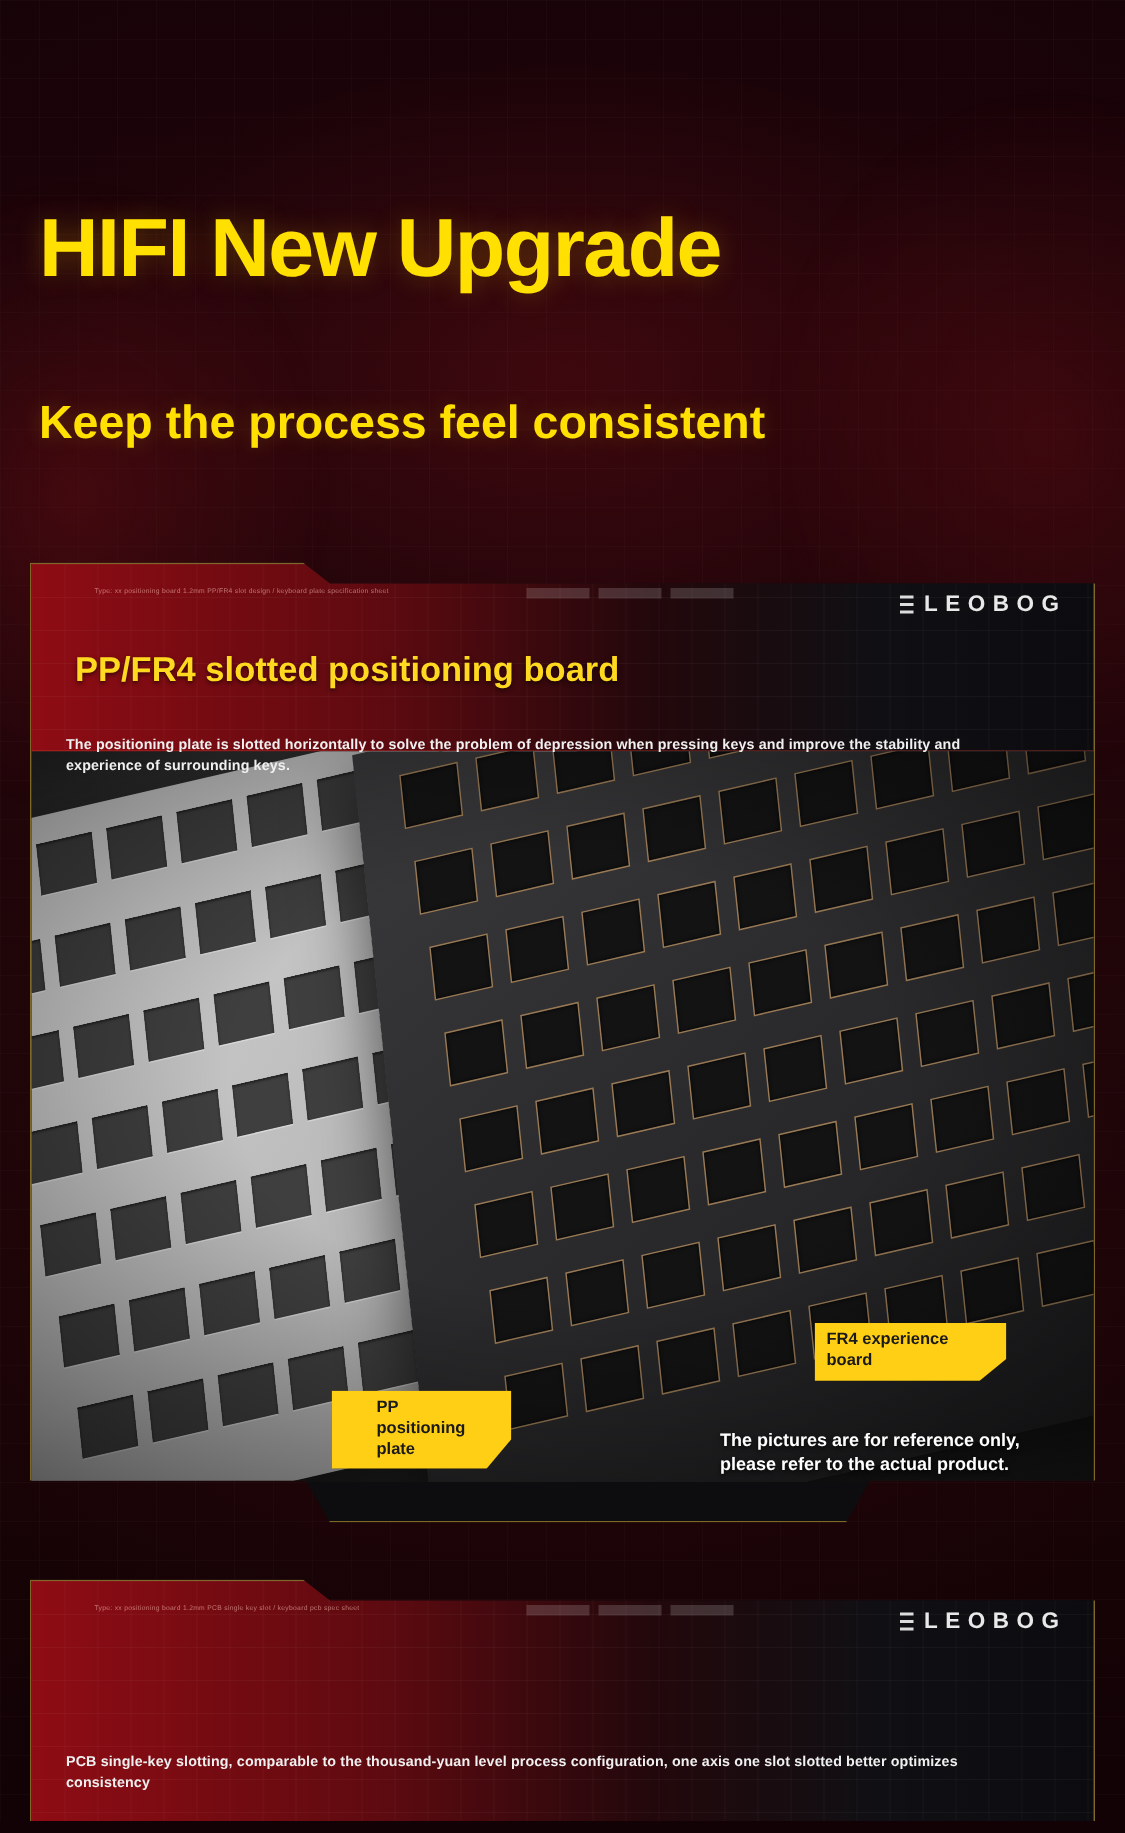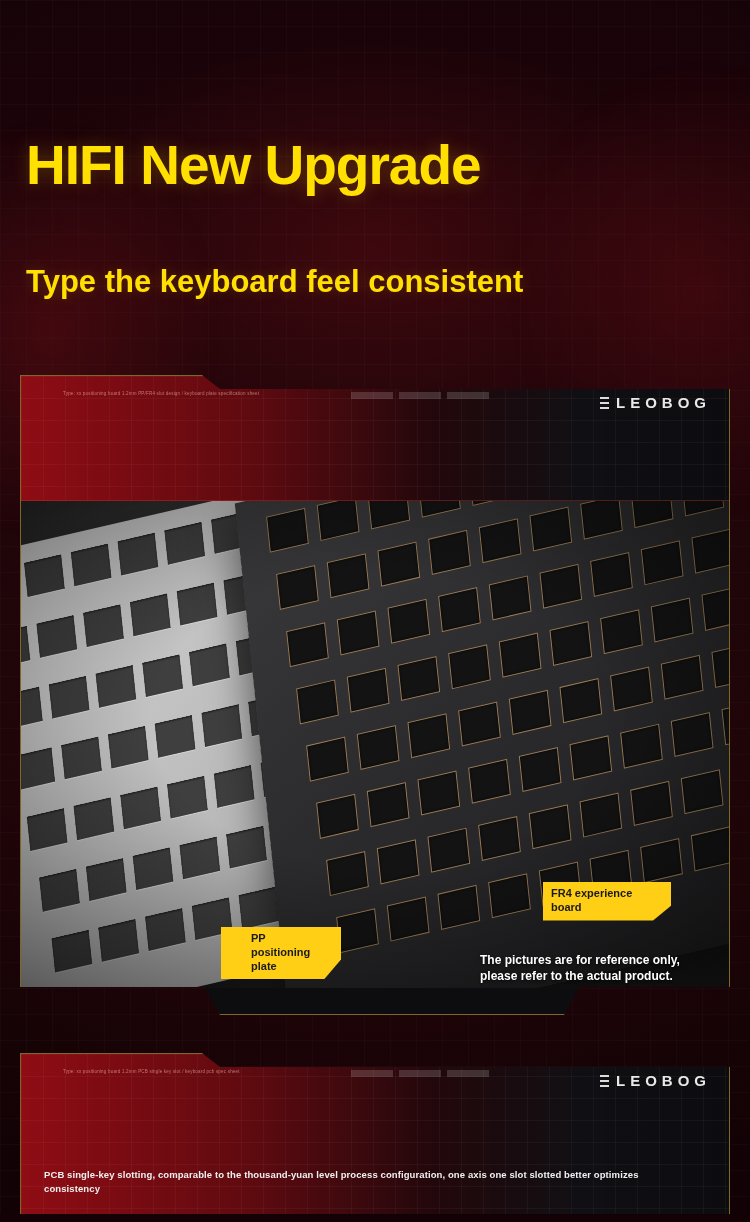--- a/index.html
+++ b/index.html
@@ -248,21 +248,21 @@
   }
 </style>
 </head>
 <body>
 
 <div class="page">
   <div class="glow-left"></div>
   <div class="glow-right"></div>
 
   <div class="headline">HIFI New Upgrade</div>
-  <div class="subhead">Type the keyboard feel consistent</div>
+  <div class="subhead">Keep the process feel consistent</div>
 
   <div class="card card1">
     <div class="card-header">
       <div class="hdr-grid"></div>
       <div class="micro-text">Type: xx positioning board 1.2mm PP/FR4
 slot design / keyboard plate specification sheet</div>
       <div class="micro-bars">
           <i></i>
           <i></i>
           <i></i>
@@ -400,20 +400,22 @@
             <div class="hole" style="left: 266px; top: 426px; width: 40px; height: 36px;"></div>
             <div class="hole" style="left: 318px; top: 426px; width: 40px; height: 36px;"></div>
             <div class="hole" style="left: 370px; top: 426px; width: 40px; height: 36px;"></div>
             <div class="hole" style="left: 422px; top: 426px; width: 40px; height: 36px;"></div>
           </div>
       </div>
       <div class="photo-vign"></div>
     </div>
   </div>
 
+  <div class="card-title" style="top:433px">PP/FR4 slotted positioning board</div>
+  <div class="card-desc" style="top:490px">The positioning plate is slotted horizontally to solve the problem of depression when pressing keys and improve the stability and experience of surrounding keys.</div>
 
   <div class="tag tag-fr4">FR4 experience board</div>
   <div class="tag tag-pp">PP positioning plate</div>
   <div class="disclaimer">The pictures are for reference only, please refer to the actual product.</div>
 
   <div class="card card2">
     <div class="card-header">
       <div class="hdr-grid"></div>
       <div class="micro-text">Type: xx positioning board 1.2mm PCB
 single key slot / keyboard pcb spec sheet</div>

